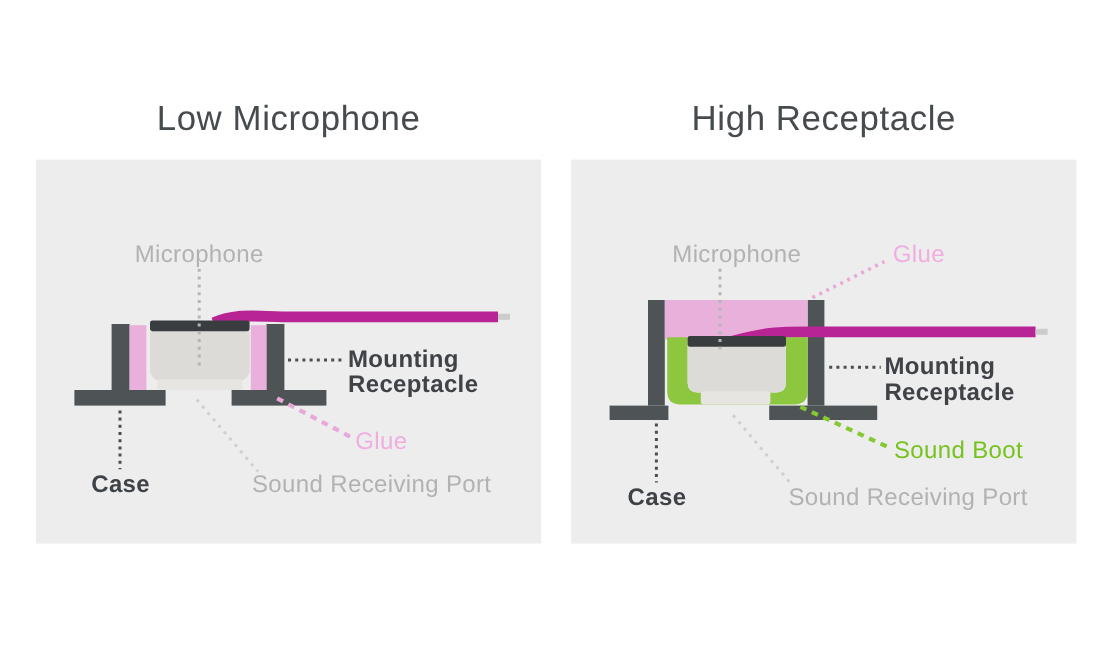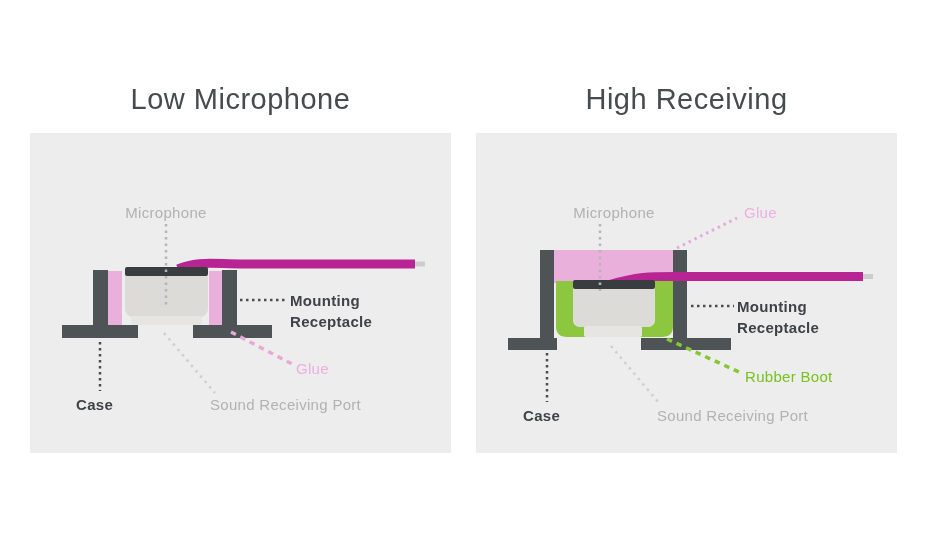--- a/index.html
+++ b/index.html
@@ -16,21 +16,21 @@
   .panel.high { left:476px; }
   .title {
     position:absolute; top:83px; width:421px; text-align:center;
     font-size:29px; font-weight:500; letter-spacing:0.5px;
     color:var(--title,#464b4e);
   }
   .title.low  { left:30px; }
   .title.high { left:476px; }
   svg.diagram { position:absolute; left:0; top:0; }
   .lbl {
-    position:absolute; font-size:15px; letter-spacing:0.3px; line-height:21px;
+    position:absolute; font-size:20px; letter-spacing:0.3px; line-height:21px;
     white-space:nowrap;
   }
   .lbl.gray  { color:var(--label_gray,#b1b2b3); }
   .lbl.dark  { color:var(--label_dark,#3f4347);font-weight:bold; }
   .lbl.pink  { color:var(--glue_label,#f0aee0); }
   .lbl.green { color:var(--boot_label_green,#76c21e); }
   .lbl.center { text-align:center; width:120px; }
 
   
   .f-struct { fill:var(--structure_dark,#4e5356); }
@@ -48,21 +48,21 @@
   .ld-pinkdot { stroke:var(--glue_line,#e8a9d9); stroke-width:3; stroke-dasharray:2.5 4; }
   .ld-pinkdash{ stroke:var(--glue_line,#e8a9d9); stroke-width:3.5; stroke-dasharray:5.5 5; }
   .ld-greendash{ stroke:var(--boot_line_green,#85c832); stroke-width:3.5; stroke-dasharray:5.5 5; }
 </style>
 </head>
 <body>
 
 <div class="canvas">
 
   <div class="title low">Low Microphone</div>
-  <div class="title high">High Receiving</div>
+  <div class="title high">High Receptacle</div>
 
   <div class="panel low"></div>
   <div class="panel high"></div>
 
   <svg class="diagram" width="925" height="540" viewBox="0 0 925 540">
 
     <g>
       <rect class="f-struct" x="62" y="325" width="76" height="13"></rect>
       <rect class="f-struct" x="193" y="325" width="79" height="13"></rect>
       <rect class="f-struct" x="93" y="270" width="15" height="56"></rect>
@@ -110,17 +110,17 @@
   <div class="lbl pink" style="left:296px; top:358px;">Glue</div>
   <div class="lbl dark" style="left:76px; top:394px;">Case</div>
   <div class="lbl gray" style="left:210px; top:394px;">Sound Receiving Port</div>
 
   <div class="lbl gray center" style="left:554px; top:202px;">Microphone</div>
   <div class="lbl pink" style="left:744px; top:202px;">Glue</div>
   <div class="lbl dark" style="left:737px; top:296px;">
     <div>Mounting</div>
     <div>Receptacle</div>
   </div>
-  <div class="lbl green" style="left:745px; top:366px;">Rubber Boot</div>
+  <div class="lbl green" style="left:745px; top:366px;">Sound Boot</div>
   <div class="lbl dark" style="left:523px; top:405px;">Case</div>
   <div class="lbl gray" style="left:657px; top:405px;">Sound Receiving Port</div>
 
 </div>
 
 </body></html>

